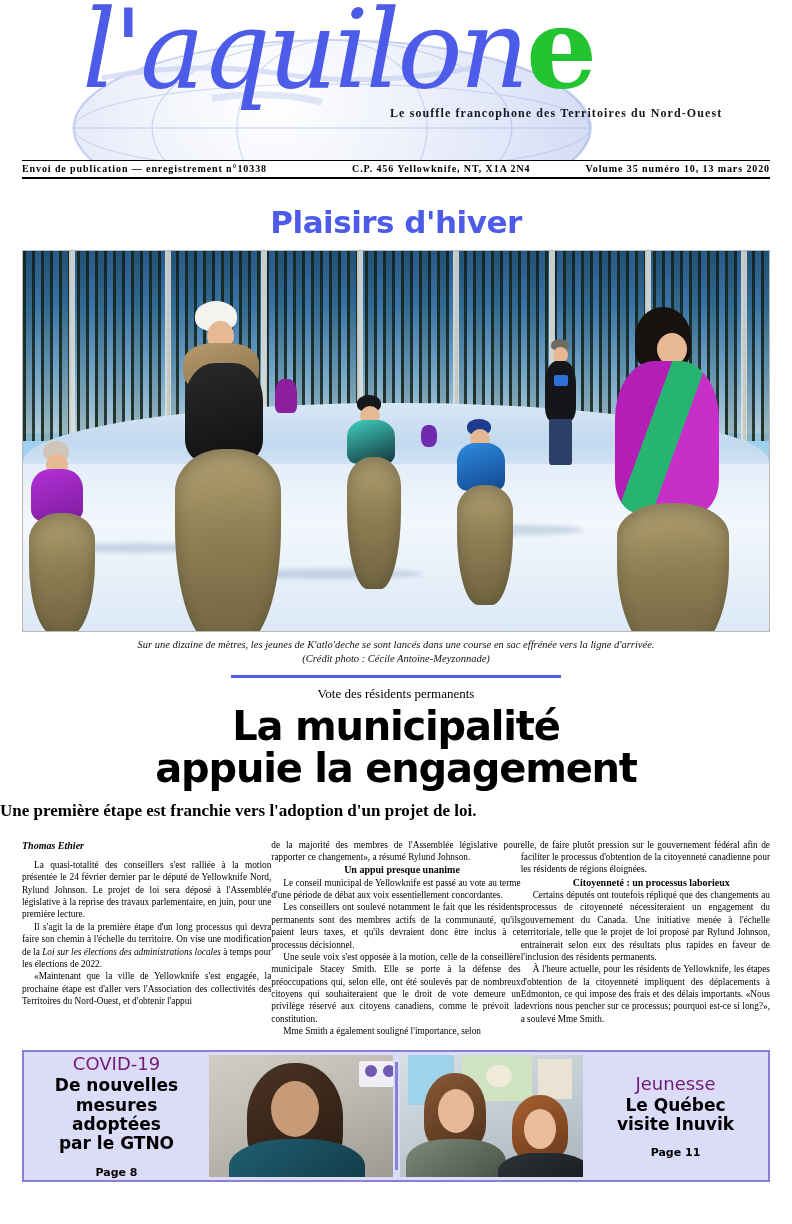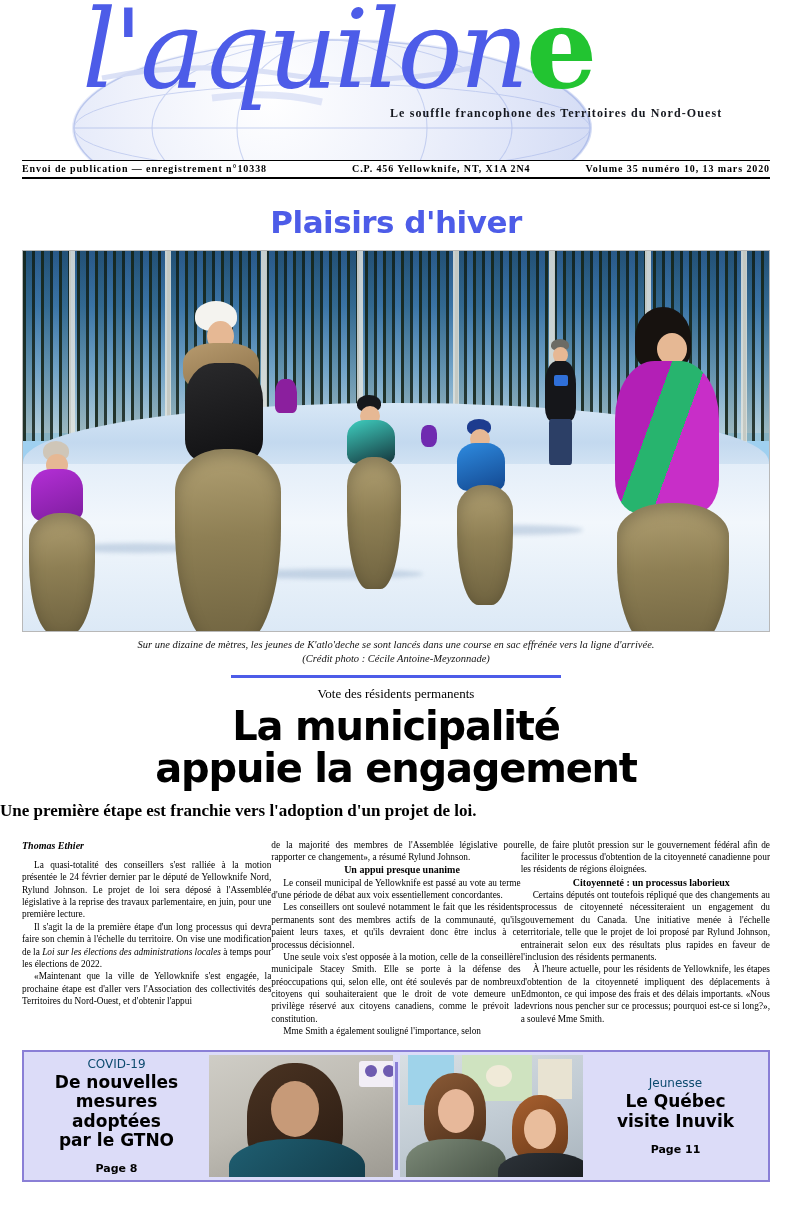--- a/index.html
+++ b/index.html
@@ -261,22 +261,22 @@
     display: flex;
     flex-direction: column;
     justify-content: center;
     align-items: center;
     text-align: center;
     padding: 4px 6px;
     box-sizing: border-box;
   }
   .t-kicker {
     font-family: "DejaVu Sans", sans-serif;
-    font-size: 12px;
-    color: #0c4a6e;
+    font-size: 18px;
+    color: #701a75;
     margin-bottom: 2px;
   }
   .t-title {
     font-family: "DejaVu Sans", sans-serif;
     font-weight: 700;
     font-size: 17px;
     line-height: 1.14;
     color: #000;
   }
   .t-page {

